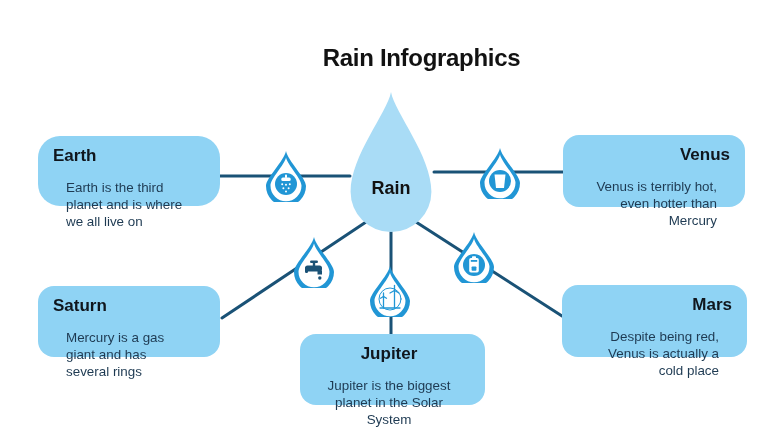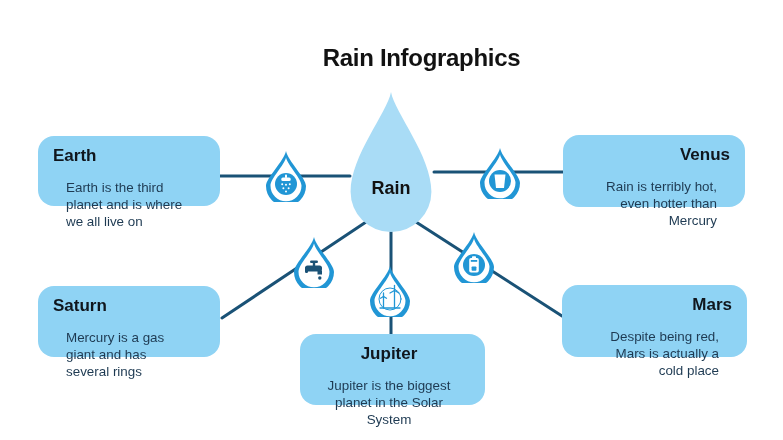--- a/index.html
+++ b/index.html
@@ -19,21 +19,21 @@
   }
   .node-box{
     position:absolute;background:#8FD3F4;border-radius:16px;
     padding:10px 15px 8px 15px;box-sizing:border-box;
   }
   .node-title{font-size:17px;font-weight:800;color:#10161d;margin:0 0 3px 0;line-height:1.15;}
   .node-desc{font-size:13.4px;color:#1E3A52;margin:13px;line-height:1.28;}
   .align-left{text-align:left;}
   .align-right{text-align:right;}
   .align-center{text-align:center;padding-left:8px;}
-  .box-earth  {left:38px; top:136px; width:182px; height:70px;}
+  .box-earth  {left:38px; top:136px; width:182px; height:70px;border-radius:22px;}
   .box-venus  {left:563px;top:135px; width:182px; height:72px;}
   .box-saturn {left:38px; top:286px; width:182px; height:71px;}
   .box-jupiter{left:300px;top:334px; width:185px; height:71px;}
   .box-mars   {left:562px;top:285px; width:185px; height:72px;}
   .drop-icon{position:absolute;width:44px;height:52px;}
   .icon-earth  {left:264px;top:150px;}
   .icon-venus  {left:478px;top:147px;}
   .icon-saturn {left:292px;top:236px;}
   .icon-jupiter{left:368px;top:265px;}
   .icon-mars   {left:452px;top:231px;}
@@ -60,36 +60,36 @@
     <div class="center-drop-label">Rain</div>
   </div>
 
   <div class="node-box box-earth align-left">
     <p class="node-title">Earth</p>
     <p class="node-desc">Earth is the third planet and is where we all live on</p>
   </div>
 
   <div class="node-box box-venus align-right">
     <p class="node-title">Venus</p>
-    <p class="node-desc">Rain is terribly hot, even hotter than Mercury</p>
+    <p class="node-desc">Venus is terribly hot, even hotter than Mercury</p>
   </div>
 
   <div class="node-box box-saturn align-left">
     <p class="node-title">Saturn</p>
     <p class="node-desc">Mercury is a gas giant and has several rings</p>
   </div>
 
   <div class="node-box box-jupiter align-center">
     <p class="node-title">Jupiter</p>
     <p class="node-desc">Jupiter is the biggest planet in the Solar System</p>
   </div>
 
   <div class="node-box box-mars align-right">
     <p class="node-title">Mars</p>
-    <p class="node-desc">Despite being red, Mars is actually a cold place</p>
+    <p class="node-desc">Despite being red, Venus is actually a cold place</p>
   </div>
 
   <div class="drop-icon icon-earth">
     <svg width="44" height="52" viewBox="0 0 44 52">
       <path d="M22 1 C24 11, 42 28, 42 36 A20 20 0 1 1 2 36 C2 28, 20 11, 22 1 Z" fill="#2196D5"></path>
       <path d="M22 7.5 C23.5 15, 37.5 28.5, 37.5 35.8 A15.5 15.5 0 1 1 6.5 35.8 C6.5 28.5, 20.5 15, 22 7.5 Z" fill="#ffffff"></path>
       <g>
         <circle cx="22" cy="34" r="11" fill="#2196D5"></circle>
         <rect x="21" y="24.5" width="2" height="3.5" rx="0.8" fill="#ffffff"></rect>
         <rect x="17.3" y="27.5" width="9.4" height="3.6" rx="1.6" fill="#ffffff"></rect>

